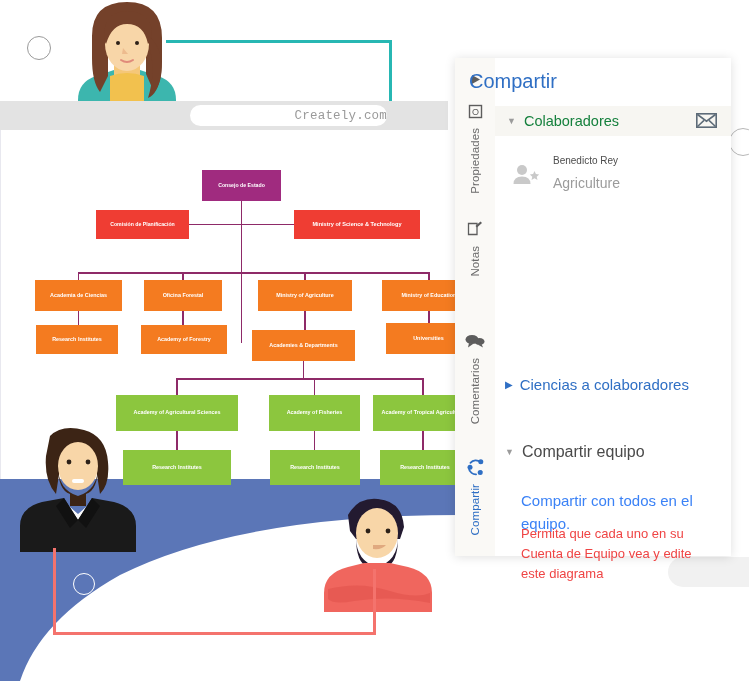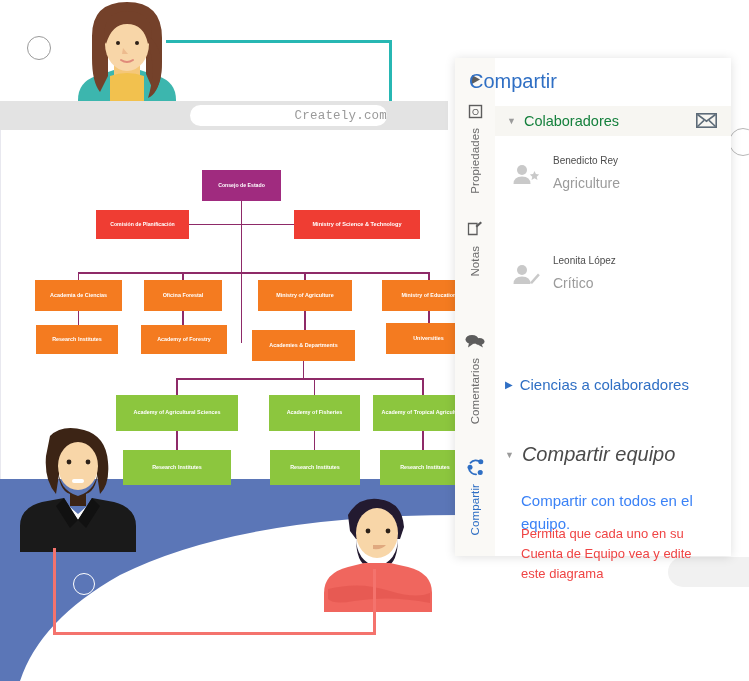--- a/index.html
+++ b/index.html
@@ -118,21 +118,21 @@
   .collab-role{position:absolute;left:42px;top:20px;font-size:14px;color:#9b9b9b;white-space:nowrap;}
 
   .invite{
     position:absolute;left:50px;top:318px;display:flex;align-items:center;
     font-size:15px;color:#2f6fc4;cursor:pointer;
   }
   .invite-caret{font-size:10px;margin-right:7px;}
 
   .sec2{position:absolute;left:50px;top:385px;display:flex;align-items:center;}
   .sec2-caret{color:#9b9b9b;font-size:9px;margin-right:8px;}
-  .sec2-label{font-size:20px;color:#4a4a4a;font-style:italic;}
+  .sec2-label{font-size:16px;color:#4a4a4a;}
 
   .team-line{position:absolute;left:66px;top:432px;width:200px;font-size:15px;color:#3b82f6;line-height:1.5;}
   .team-sub{position:absolute;left:66px;top:458px;width:180px;font-size:13px;color:#ef4444;line-height:1.55;margin-top:8px;}
 </style>
 </head>
 <body>
 
 <div class="stage">
 
   <div class="deco-circle-tl"></div>
@@ -351,31 +351,20 @@
             <circle cx="11" cy="9" r="5" fill="#c9c9c9"></circle>
             <path d="M2.5 23 Q2.5 15.5 11 15.5 Q19.5 15.5 19.5 23 Z" fill="#c9c9c9"></path>
             <path d="M23.5 10 L24.9 13.1 L28.2 13.4 L25.7 15.7 L26.5 19 L23.5 17.2 L20.5 19 L21.3 15.7 L18.8 13.4 L22.1 13.1 Z" fill="#c9c9c9"></path>
           </svg>
       </span>
       <span class="collab-name">Benedicto Rey</span>
       <span class="collab-role">Agriculture</span>
     </div>
 
 
-    <div class="collab" style="top:197px;">
-      <span class="collab-av">
-        <svg width="30" height="30" viewBox="0 0 30 30">
-            <circle cx="11" cy="9" r="5" fill="#c9c9c9"></circle>
-            <path d="M2.5 23 Q2.5 15.5 11 15.5 Q19.5 15.5 19.5 23 Z" fill="#c9c9c9"></path>
-            <path d="M19 21.5 L27 12.5 L28.8 14.2 L21 23 Z" fill="#c9c9c9"></path>
-          </svg>
-      </span>
-      <span class="collab-name">Leonita López</span>
-      <span class="collab-role">Crítico</span>
-    </div>
 
     <div class="invite">
       <span class="invite-caret">▶</span>
       <span>Ciencias a colaboradores</span>
     </div>
 
     <div class="sec2">
       <span class="sec2-caret">▼</span>
       <span class="sec2-label">Compartir equipo</span>
     </div>

